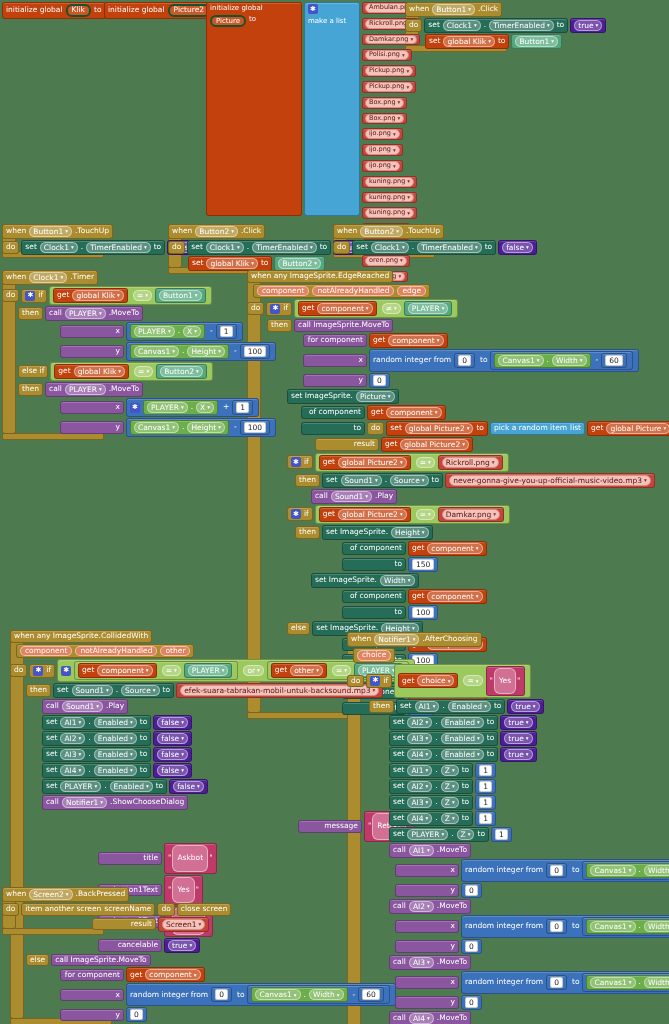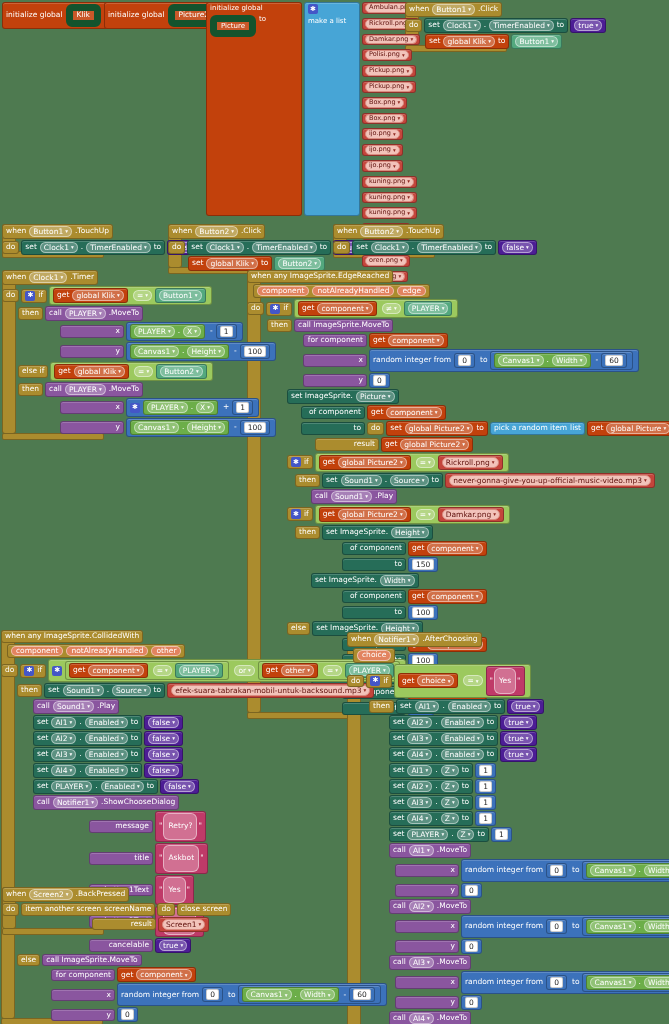--- a/index.html
+++ b/index.html
@@ -36,21 +36,21 @@
          flex-wrap:wrap;white-space:normal;font-size:7px}
   .itemcol{flex-direction:column;align-items:flex-start;background:none;border:none;
            box-shadow:none;padding:0;margin:0}
   .item{min-height:8px;font-size:6.5px;padding:0 2px;margin-bottom:1px}
   .lbl{white-space:pre}
   .dd{display:inline-flex;align-items:center;gap:2px;background:rgba(255,255,255,.25);
       border:1px solid rgba(255,255,255,.45);border-radius:6px;padding:0 3px;line-height:1.2}
   .ar{font-size:5.5px;opacity:.95}
   .red .dd{background:#f2c3ba;border-color:#d98c80;color:#5f100c}
   .red .ar{color:#8a1f17}
-  .fld{border:7px solid #14532d;border-radius:6px;padding:0 4px;background:rgba(255,255,255,.12)}
+  .fld{border:2px solid #14532d;border-radius:6px;padding:0 4px;background:rgba(255,255,255,.12)}
   .num{background:#fff;color:#222;border-radius:2px;padding:0 3px;line-height:1.2;
        border:1px solid rgba(0,0,0,.2)}
   .param{background:#e2835f;border:1px solid rgba(255,255,255,.5);border-radius:6px;padding:0 4px}
   .gear{width:10px;height:10px;min-width:10px;background:#4456c7;color:#fff;border-radius:2px;
         display:inline-flex;align-items:center;justify-content:center;font-size:7px;line-height:1}
   .qm{opacity:.95}
   .qpill{background:rgba(255,255,255,.28);border:1px solid rgba(255,255,255,.45);
          border-radius:6px;padding:8px 4px}
 </style>
 </head>
@@ -941,21 +941,21 @@
       </div>
       <div class="row" style="margin-left: 95px;">
         <span class="seg set lab">
           <span class="lbl">to</span>
         </span>
         <span class="seg math">
           <span class="num">60</span>
         </span>
       </div>
     </div>
-    <div class="group" style="left: 1px; top: 630px;">
+    <div class="group" style="left: 10px; top: 630px;">
       <span class="spine"></span>
       <span class="foot"></span>
       <div class="row">
         <span class="seg evt">
           <span class="lbl">when any ImageSprite.CollidedWith</span>
         </span>
       </div>
       <div class="row" style="margin-left: 6px;">
         <span class="seg evt">
           <span class="param">component</span>
@@ -1159,21 +1159,21 @@
       <div class="row" style="margin-left: 32px;">
         <span class="seg call">
           <span class="lbl">call</span>
           <span class="dd">
             <span>Notifier1</span>
             <span class="ar">▾</span>
           </span>
           <span class="lbl">.ShowChooseDialog</span>
         </span>
       </div>
-      <div class="row" style="margin-left: 88px;">
+      <div class="row" style="margin-left: 88px; justify-content: flex-end;">
         <span class="seg call lab">
           <span class="lbl">message</span>
         </span>
         <span class="seg txt">
           <span style="display: inline-flex; align-items: center; gap: 1px;">
             <span class="qm">"</span>
             <span class="qpill">Retry?</span>
             <span class="qm">"</span>
           </span>
         </span>

